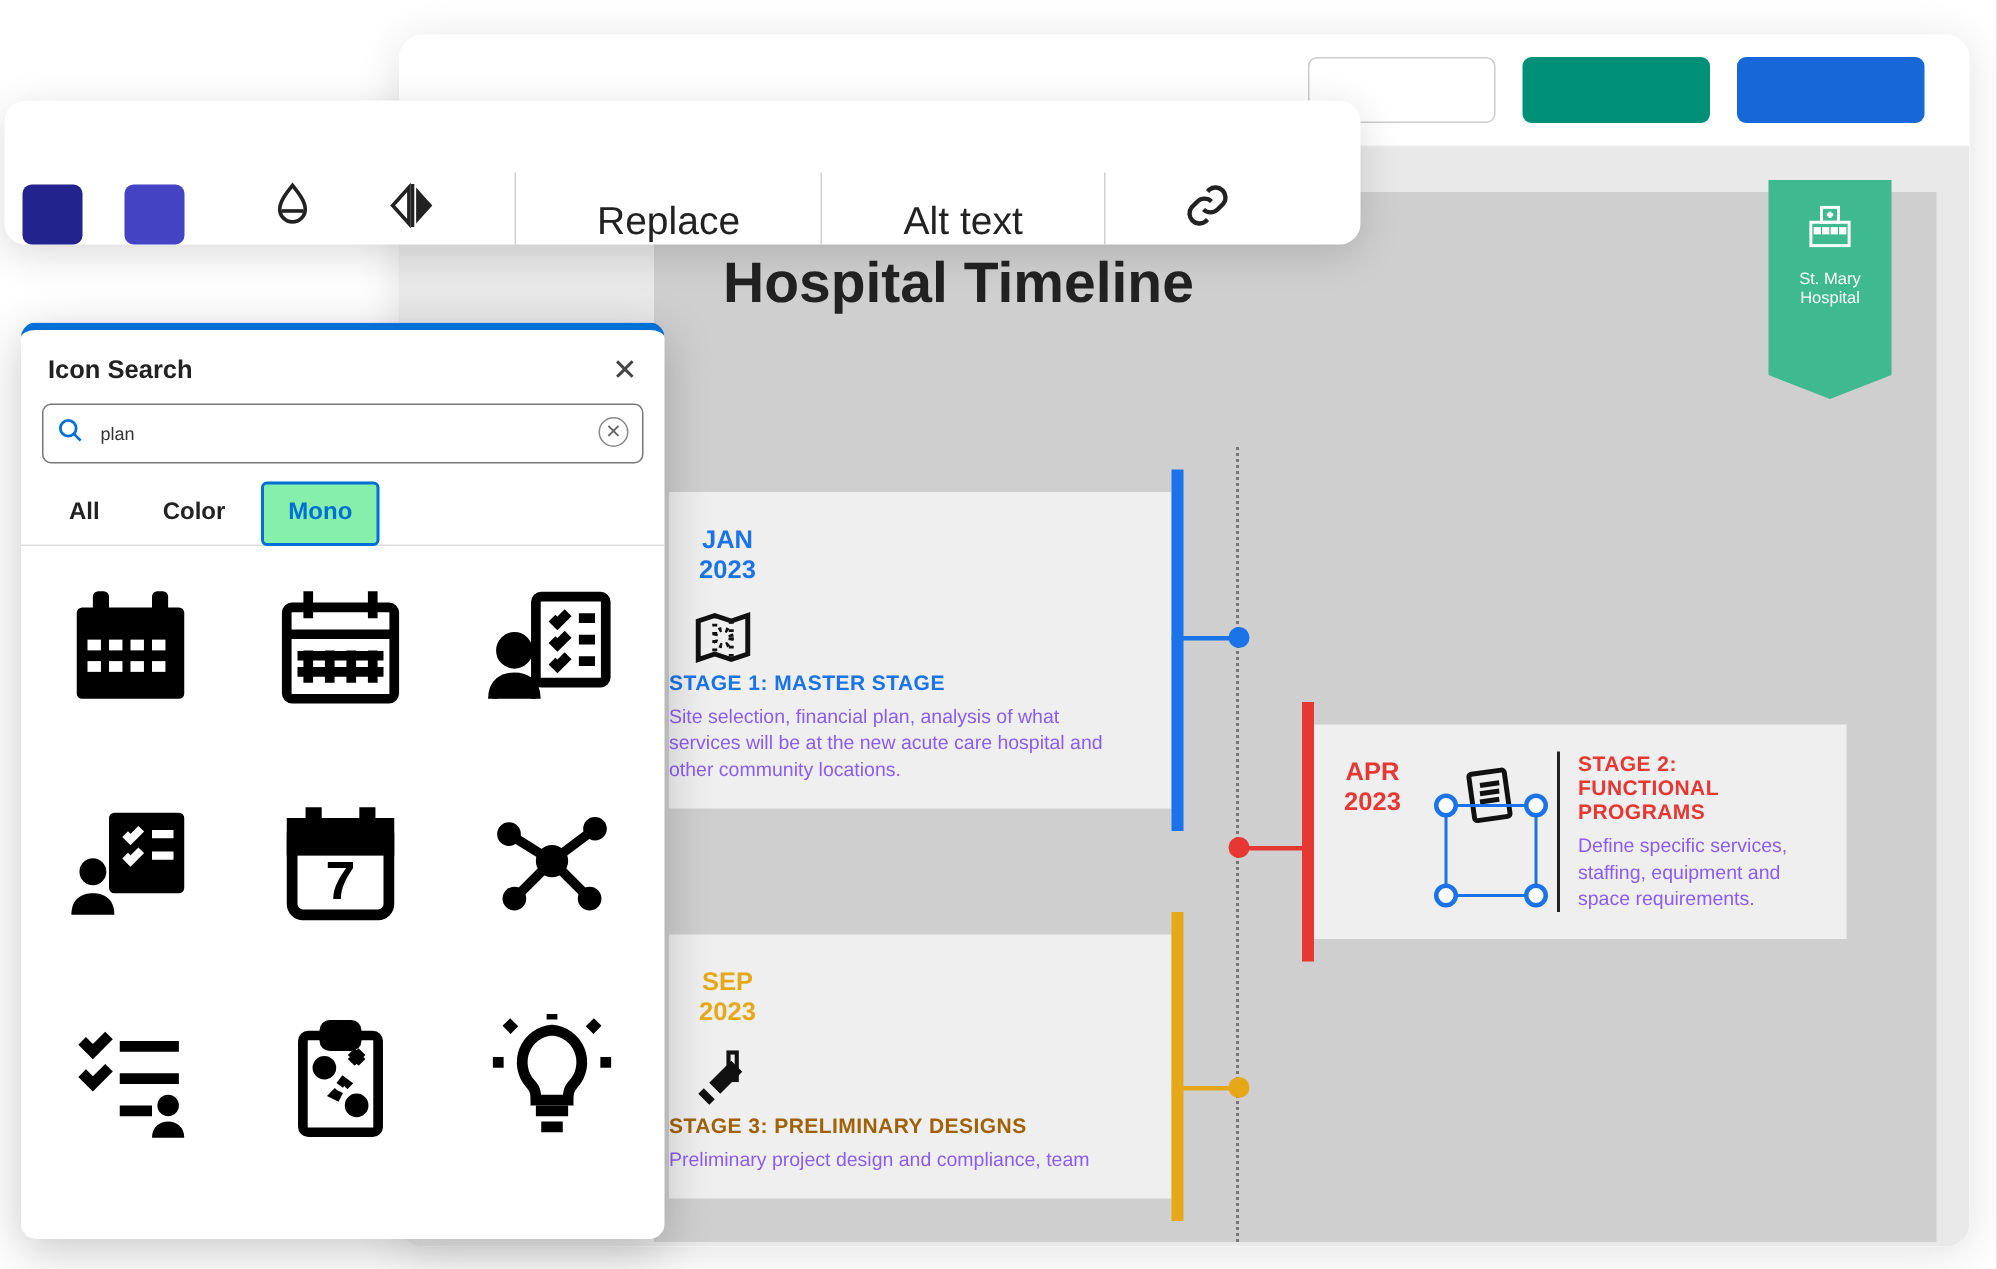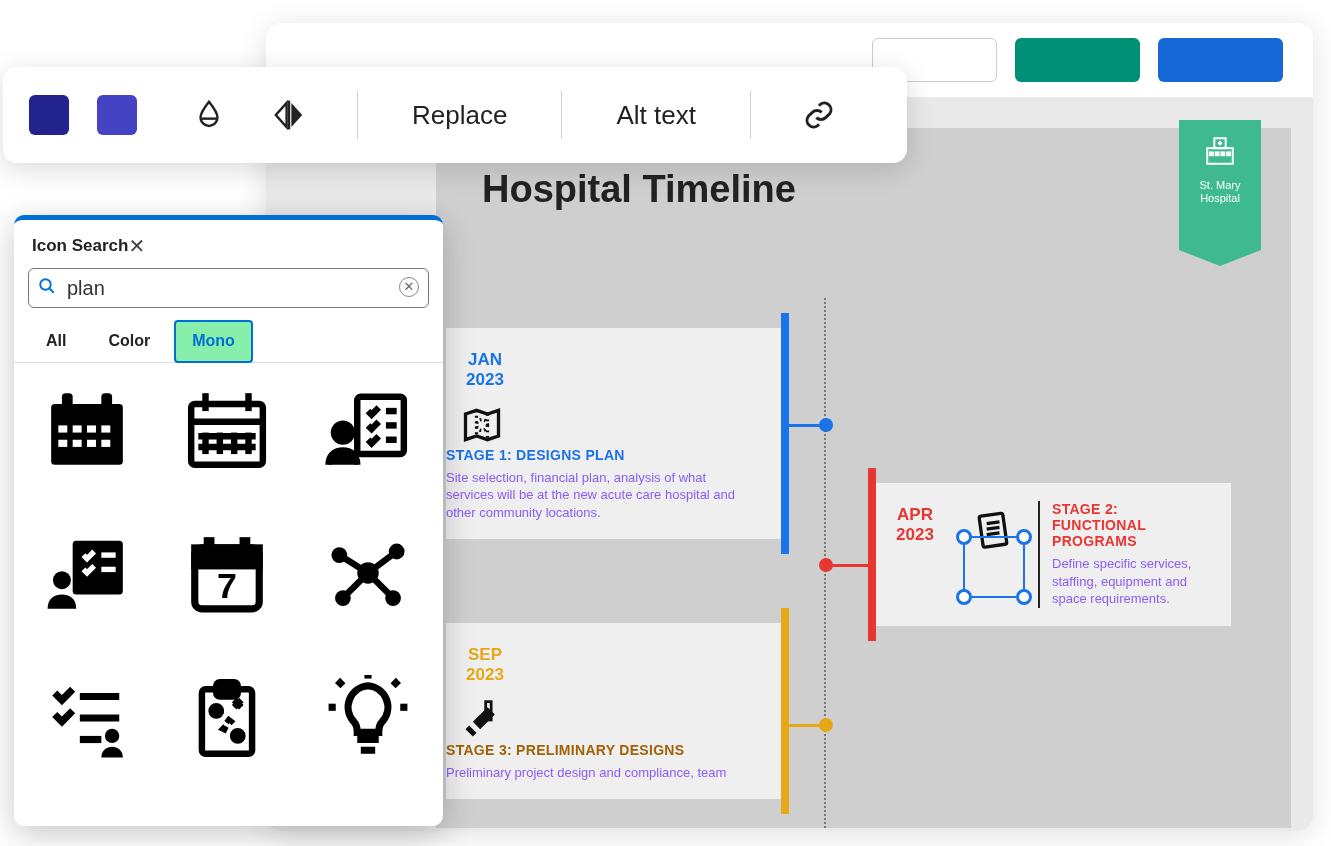--- a/index.html
+++ b/index.html
@@ -72,42 +72,42 @@
   position:absolute; width:56px; height:56px; left:-6px; top:30px;
 }
 .sel-handle { position:absolute; width:16px; height:16px; border:3px solid #1a73e8; background:#fff; border-radius:50%;}
 .sh-tl{top:-10px;left:-10px;} .sh-tr{top:-10px;right:-10px;} .sh-bl{bottom:-10px;left:-10px;} .sh-br{bottom:-10px;right:-10px;}
 .sel-border{position:absolute;inset:-3px;border:2px solid #1a73e8;}
 
 
 .context-toolbar {
   position:absolute; top:67px; left:3px; width:904px; height:96px;
   background:#fff; border-radius:14px; box-shadow:0 6px 28px rgba(0,0,0,0.15);
-  display:flex; align-items:center; padding:0 26px; gap:28px;
+  display:flex; align-items:flex-end; padding:0 12px; gap:28px;
 }
 .swatch { width:40px; height:40px; border-radius:6px; }
 .sw1{background:#23238e;} .sw2{background:#4343c4; margin-right:18px;}
 .toolbtn { width:52px; height:52px; display:flex; align-items:center; justify-content:center; font-size:30px; color:#222; border-radius:8px;}
 .vdiv { width:1px; height:48px; background:#d0d0d0; margin:0 14px;}
 .txtbtn { font-size:26px; color:#222; padding:0 12px; font-weight:500;}
 
 
 .popover {
   position:absolute; top:215px; left:14px; width:429px; height:611px;
   background:#fff; border-radius:10px; box-shadow:0 8px 32px rgba(0,0,0,0.22);
   border-top:5px solid #006fd6; overflow:hidden;
 }
-.pop-header { display:flex; align-items:center; padding:14px 18px 10px; }
+.pop-header { display:flex; justify-content:space-between; align-items:center; padding:14px 18px 10px; }
 .pop-title { font-size:17px; font-weight:700; color:#222;}
 .pop-close { font-size:20px; color:#444; cursor:pointer; }
 .search-row { padding:0 14px 12px; }
 .search-box { position:relative; }
 .search-box input {
   width:100%; height:40px; border:1px solid #777; border-radius:6px;
-  padding:0 38px 0 38px; font-size:20px; color:#333;
+  padding:0 38px 0 38px; font-size:12px; color:#333;
 }
 .search-icon { position:absolute; left:10px; top:9px; color:#006fd6; font-size:18px;}
 .clear-icon { position:absolute; right:10px; top:9px; color:#666; font-size:18px; border:1.5px solid #888; border-radius:50%; width:20px; height:20px; line-height:17px; text-align:center; font-size:13px;}
 .tabs { display:flex; gap:6px; padding:0 14px; border-bottom:1px solid #ddd;}
 .tab { padding:10px 16px; font-size:16px; font-weight:700; color:#222; border:2px solid transparent; cursor:pointer;}
 .tab.active { color:#006fd6; border:2px solid #006fd6; border-radius:4px; margin-bottom:-1px; background:#86efac;}
 .icon-grid {
   padding:18px 18px; display:grid; grid-template-columns:repeat(3,1fr);
   gap:30px 28px; overflow-y:auto; height:440px;
 }
@@ -159,21 +159,21 @@
         <div class="card-date">JAN 2023</div>
         <div class="card-icon">
           <svg viewBox="0 0 24 24" fill="none" stroke="#111" stroke-width="1.8">
               <path d="M3 6l6-2 6 2 6-2v14l-6 2-6-2-6 2V6z"></path>
               <path d="M9 4v14M15 6v14" stroke-dasharray="1 2"></path>
               <circle cx="12" cy="12" r="3" stroke-dasharray="1 1.5"></circle>
             </svg>
         </div>
         <div class="divider"></div>
         <div class="card-body">
-          <div class="stage-title">STAGE 1: DESIGNS PLAN</div>
+          <div class="stage-title">STAGE 1: MASTER STAGE</div>
           <div class="stage-desc">Site selection, financial plan, analysis of what services will be at the new acute care hospital and other community locations.</div>
         </div>
       </div>
 
       <div class="card card-right card2">
         <div class="bar"></div>
         <div class="card-date">APR 2023</div>
         <div class="card-icon" style="position:relative;">
           <svg viewBox="0 0 24 24" fill="none" stroke="#111" stroke-width="1.8">
               <rect x="5" y="3" width="13" height="17" rx="1" transform="rotate(-8 12 12)"></rect>

